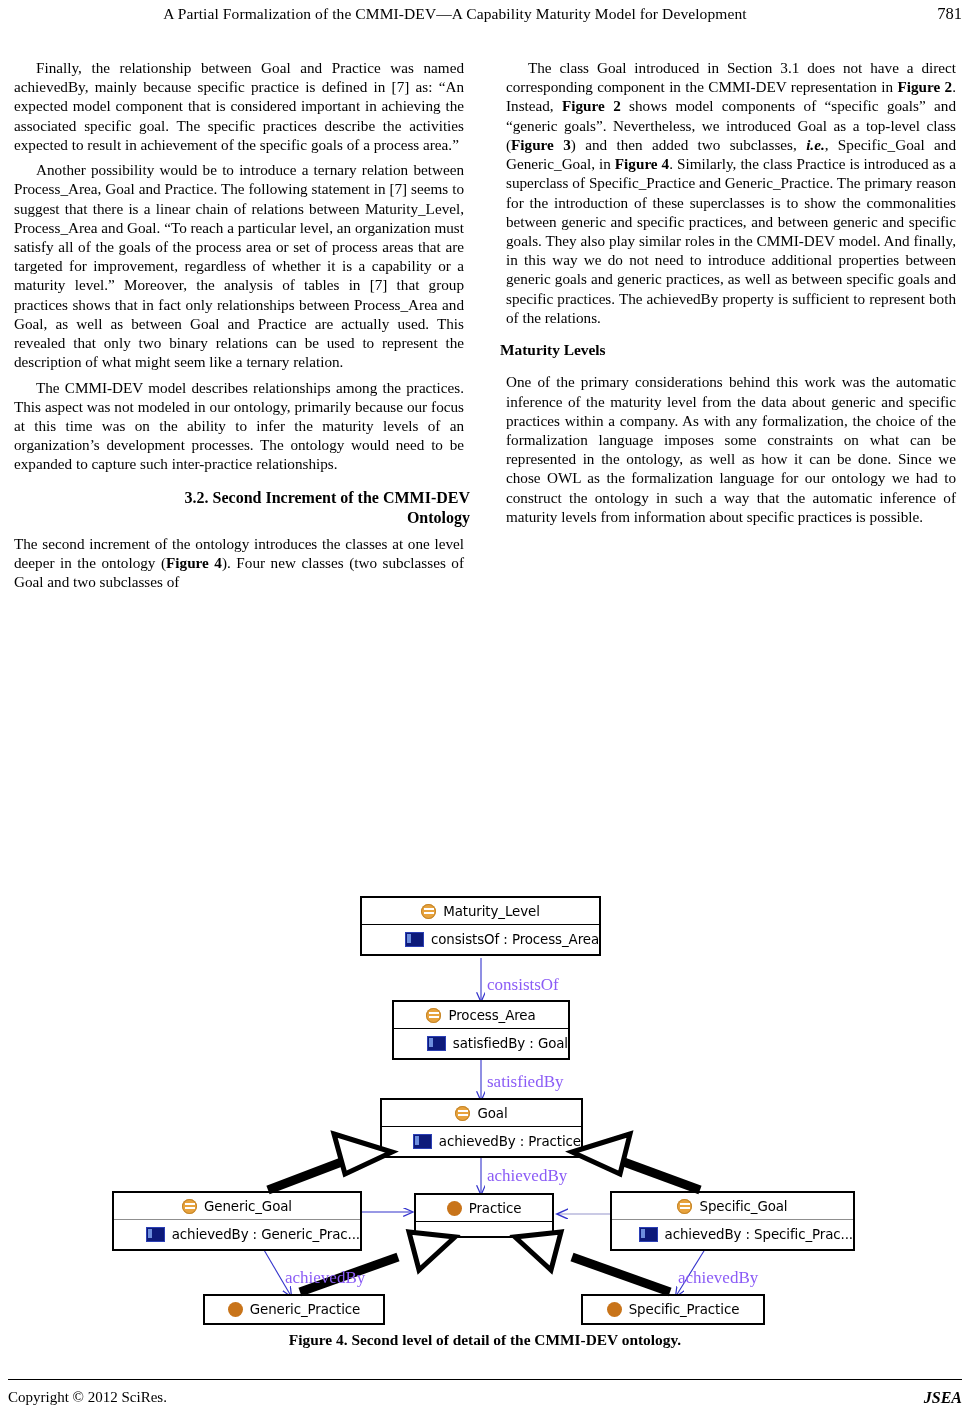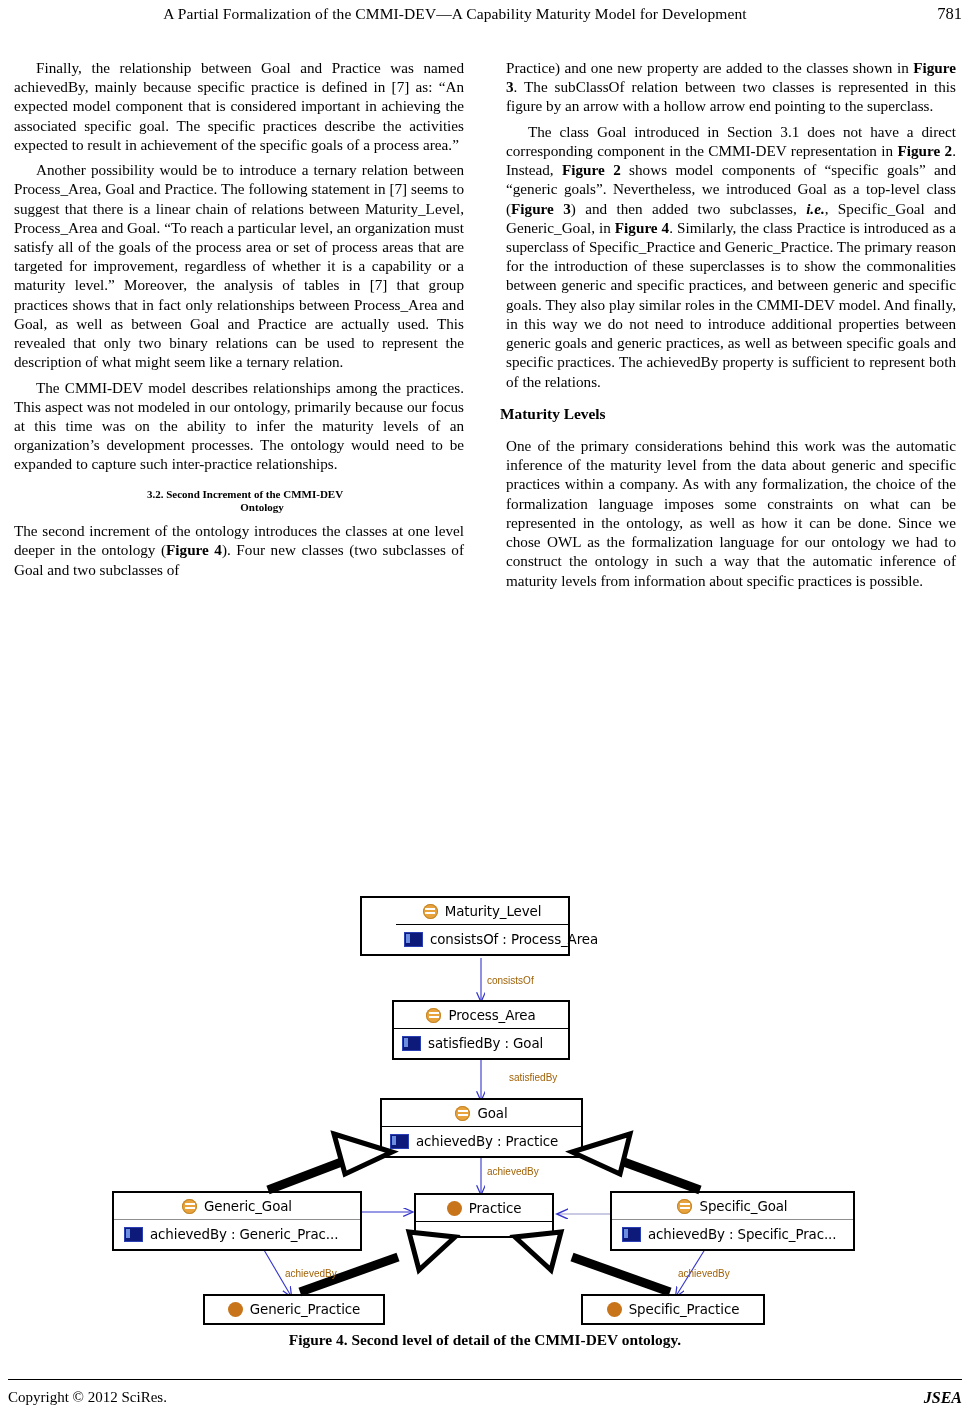--- a/index.html
+++ b/index.html
@@ -58,25 +58,25 @@
     text-align: justify;
     text-justify: inter-word;
     hyphens: none;
   }
   .col p {
     margin: 6px;
     text-indent: 22px;
   }
   .col p.noindent { text-indent: 0; }
   .col h2 {
-    font-size: 11px;
+    font-size: 16px;
     font-weight: bold;
     margin: 14px 0 6px 12px;
     line-height: 1.25;
-    text-align: center;
+    text-align: right;
     text-indent: 0;
   }
   .col h2 .cont { display: block; padding-left: 34px; }
   .col h3 {
     font-size: 15.4px;
     font-weight: bold;
     margin: 13px 0 13px 0;
     line-height: 1.25;
     text-align: left;
     text-indent: 0;
@@ -113,21 +113,21 @@
     position: absolute;
     border: 2px solid #000;
     background: #ffffff;
     box-sizing: border-box;
     font-family: "DejaVu Sans", sans-serif;
     z-index: 5;
   }
   .uml-row {
     display: flex;
     align-items: center;
-    justify-content: flex-start;
+    justify-content: flex-end;
     padding-left: 8px;
     box-sizing: border-box;
     height: 27px;
     white-space: nowrap;
     font-size: 13.4px;
     letter-spacing: -0.1px;
   }
   .uml-row.title {
     justify-content: center;
     padding-left: 0;
@@ -192,23 +192,23 @@
   }
   svg.wires-front {
     position: absolute;
     top: 0; left: 0;
     width: 970px; height: 440px;
     z-index: 8;
     pointer-events: none;
   }
   .edge-label {
     position: absolute;
-    font-family: Liberation Sans, sans-serif;
-    font-size: 10px;
-    color: #a16207;
+    font-family: Liberation Serif, serif;
+    font-size: 17px;
+    color: #8b5cf6;
     white-space: nowrap;
     z-index: 9;
   }
 
   
   .rule-bottom {
     position: absolute;
     bottom: 36px;
     left: 8px;
     width: 954px;
@@ -247,21 +247,20 @@
 
     <h2>
       <span>3.2. Second Increment of the CMMI-DEV</span>
       <span class="cont">Ontology</span>
     </h2>
 
     <p class="noindent"><span>The second increment of the ontology introduces the classes at one level deeper in the ontology (</span><span class="b">Figure 4</span><span>). Four new classes (two subclasses of Goal and two subclasses of</span></p>
   </div>
 
   <div class="col">
-    <p class="noindent"><span>Practice) and one new property are added to the classes shown in </span><span class="b">Figure 3</span><span>. The subClassOf relation between two classes is represented in this figure by an arrow with a hollow arrow end pointing to the superclass.</span></p>
 
     <p><span>The class Goal introduced in Section 3.1 does not have a direct corresponding component in the CMMI-DEV representation in </span><span class="b">Figure 2</span><span>. Instead, </span><span class="b">Figure 2</span><span> shows model components of “specific goals” and “generic goals”. Nevertheless, we introduced Goal as a top-level class (</span><span class="b">Figure 3</span><span>) and then added two subclasses, </span><span class="i b">i.e.</span><span>, Specific_Goal and Generic_Goal, in </span><span class="b">Figure 4</span><span>. Similarly, the class Practice is introduced as a superclass of Specific_Practice and Generic_Practice. The primary reason for the introduction of these superclasses is to show the commonalities between generic and specific practices, and between generic and specific goals. They also play similar roles in the CMMI-DEV model. And finally, in this way we do not need to introduce additional properties between generic goals and generic practices, as well as between specific goals and specific practices. The achievedBy property is sufficient to represent both of the relations.</span></p>
 
     <h3>Maturity Levels</h3>
     <p class="noindent">One of the primary considerations behind this work was the automatic inference of the maturity level from the data about generic and specific practices within a company. As with any formalization, the choice of the formalization language imposes some constraints on what can be represented in the ontology, as well as how it can be done. Since we chose OWL as the formalization language for our ontology we had to construct the ontology in such a way that the automatic inference of maturity levels from information about specific practices is possible.</p>
   </div>
 </div>
 
 <div class="figure-wrap">
   <div class="diagram">
@@ -284,21 +283,21 @@
 
       <path d="M362,1212 L412,1212" stroke="#3333cc" stroke-width="1.1" fill="none" marker-end="url(#bluearrow)" transform="translate(0,-880)"></path>
 
       <path d="M610,1214 L558,1214" stroke="#b9b9dd" stroke-width="1.3" fill="none" marker-end="url(#bluearrowfade)" transform="translate(0,-880)"></path>
 
       <path d="M257,1238 L291,1296" stroke="#3333cc" stroke-width="1.1" fill="none" marker-end="url(#bluearrow)" transform="translate(0,-880)"></path>
 
       <path d="M712,1238 L676,1296" stroke="#3333cc" stroke-width="1.1" fill="none" marker-end="url(#bluearrow)" transform="translate(0,-880)"></path>
     </svg>
 
-    <div class="uml-box" style="left:360px; top:16px; width:210px;padding-left:34px;">
+    <div class="uml-box" style="left:360px; top:16px; width:241px;">
       <div class="uml-row title">
         <span class="ico ico-class"></span>
         <span>Maturity_Level</span>
       </div>
       <div class="uml-row attr">
         <span class="ico ico-prop"></span>
         <span>consistsOf : Process_Area</span>
       </div>
     </div>
 
@@ -377,21 +376,21 @@
       <polygon points="630,254 572,272 620,294" fill="#ffffff" stroke="#000000" stroke-width="5" stroke-linejoin="miter"></polygon>
 
       <path d="M300,412 L398,377" stroke="#000" stroke-width="9" fill="none" stroke-linecap="butt"></path>
       <polygon points="409,352 455,357 419,390" fill="#ffffff" stroke="#000000" stroke-width="5" stroke-linejoin="miter"></polygon>
 
       <path d="M670,412 L572,377" stroke="#000" stroke-width="9" fill="none" stroke-linecap="butt"></path>
       <polygon points="561,352 515,357 551,390" fill="#ffffff" stroke="#000000" stroke-width="5" stroke-linejoin="miter"></polygon>
     </svg>
 
     <div class="edge-label" style="left:487px; top:95px;">consistsOf</div>
-    <div class="edge-label" style="left:509px; top:192px;">satisfiedBy</div>
+    <div class="edge-label" style="left:487px; top:192px;">satisfiedBy</div>
     <div class="edge-label" style="left:487px; top:286px;">achievedBy</div>
     <div class="edge-label" style="left:285px; top:388px;">achievedBy</div>
     <div class="edge-label" style="left:678px; top:388px;">achievedBy</div>
   </div>
 </div>
 
 <div class="fig-caption">Figure 4. Second level of detail of the CMMI-DEV ontology.</div>
 
 <div class="rule-bottom"></div>
 <div class="footer-left">Copyright © 2012 SciRes.</div>

